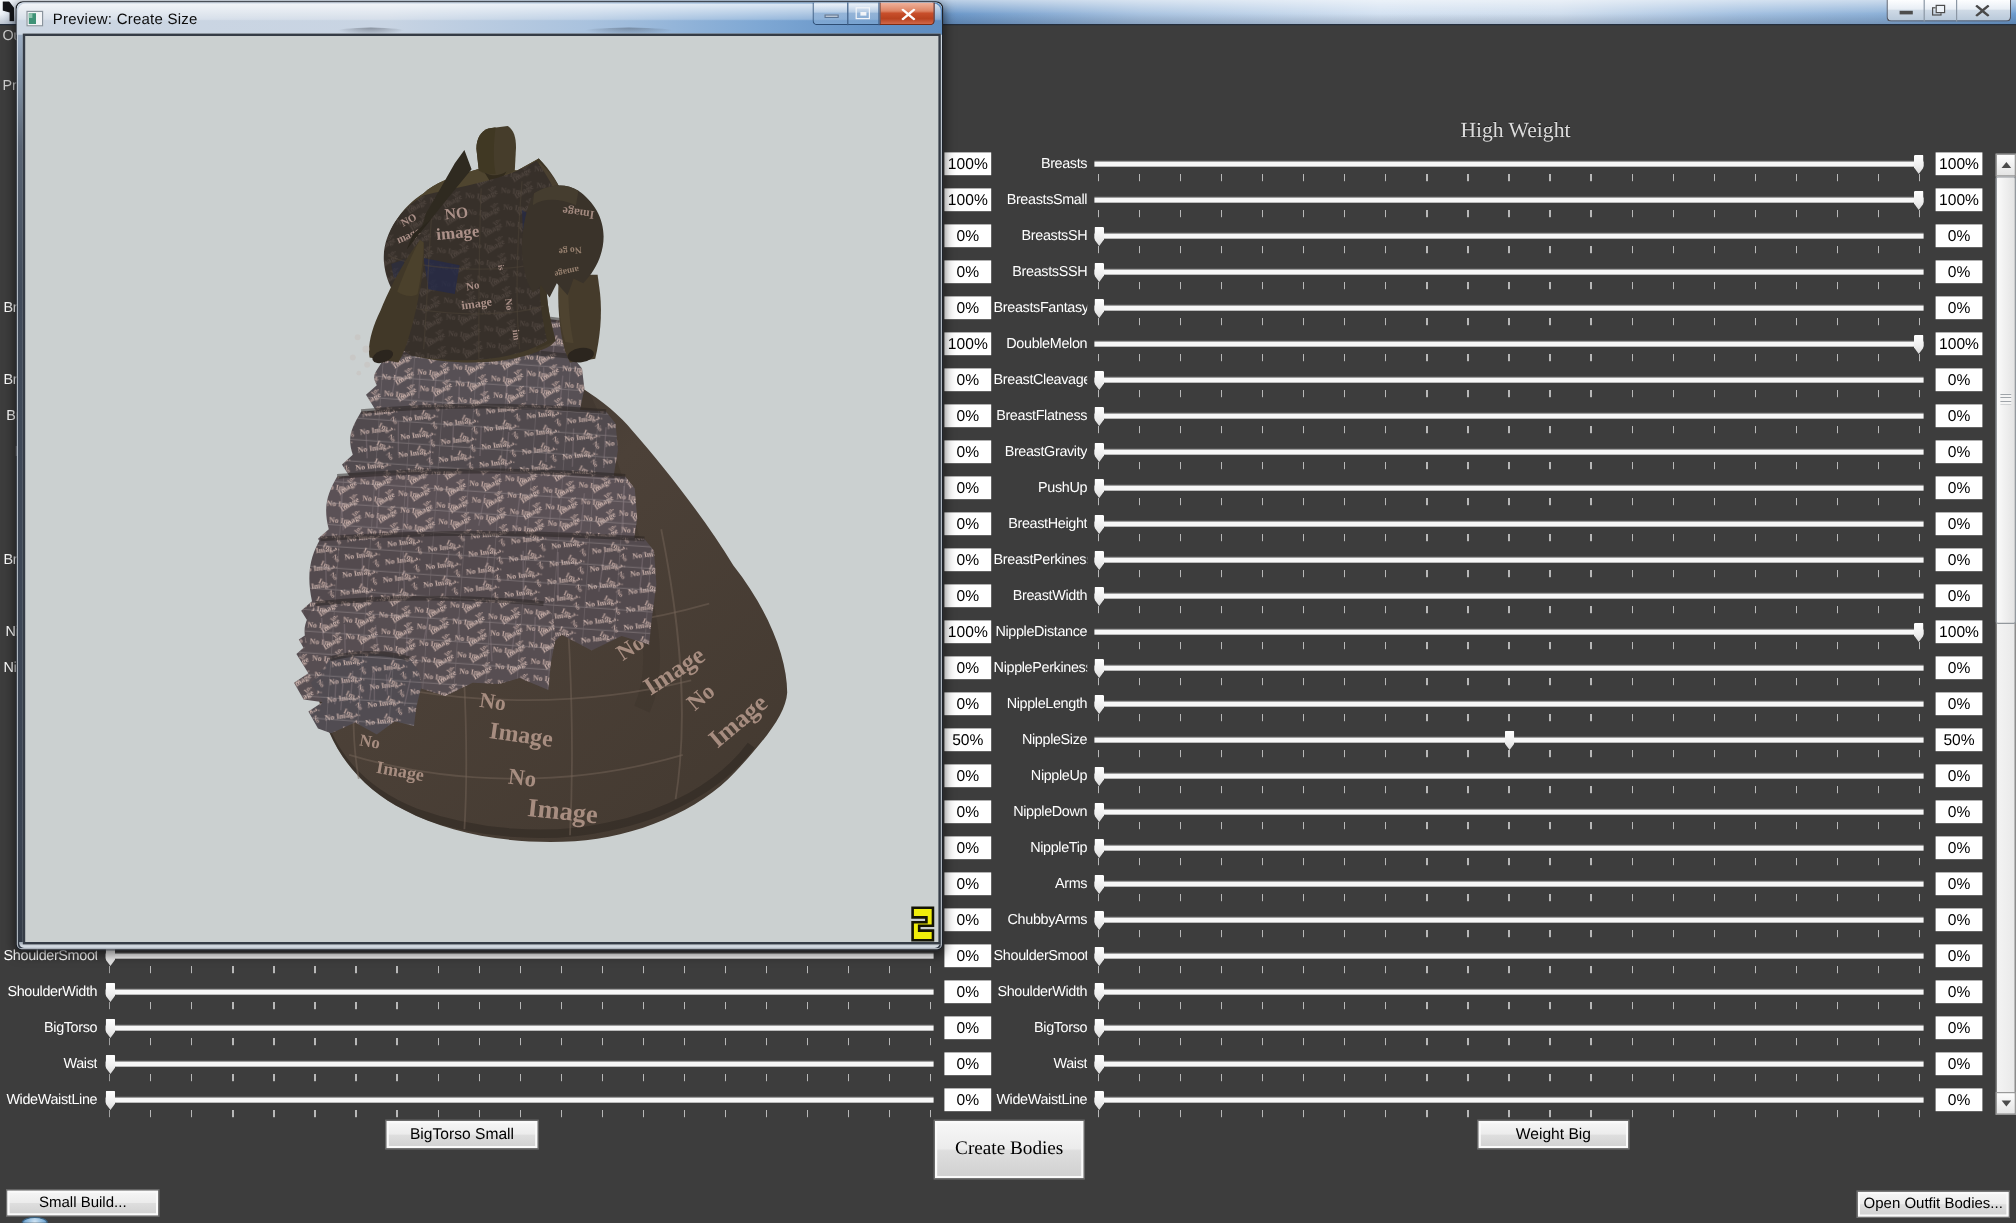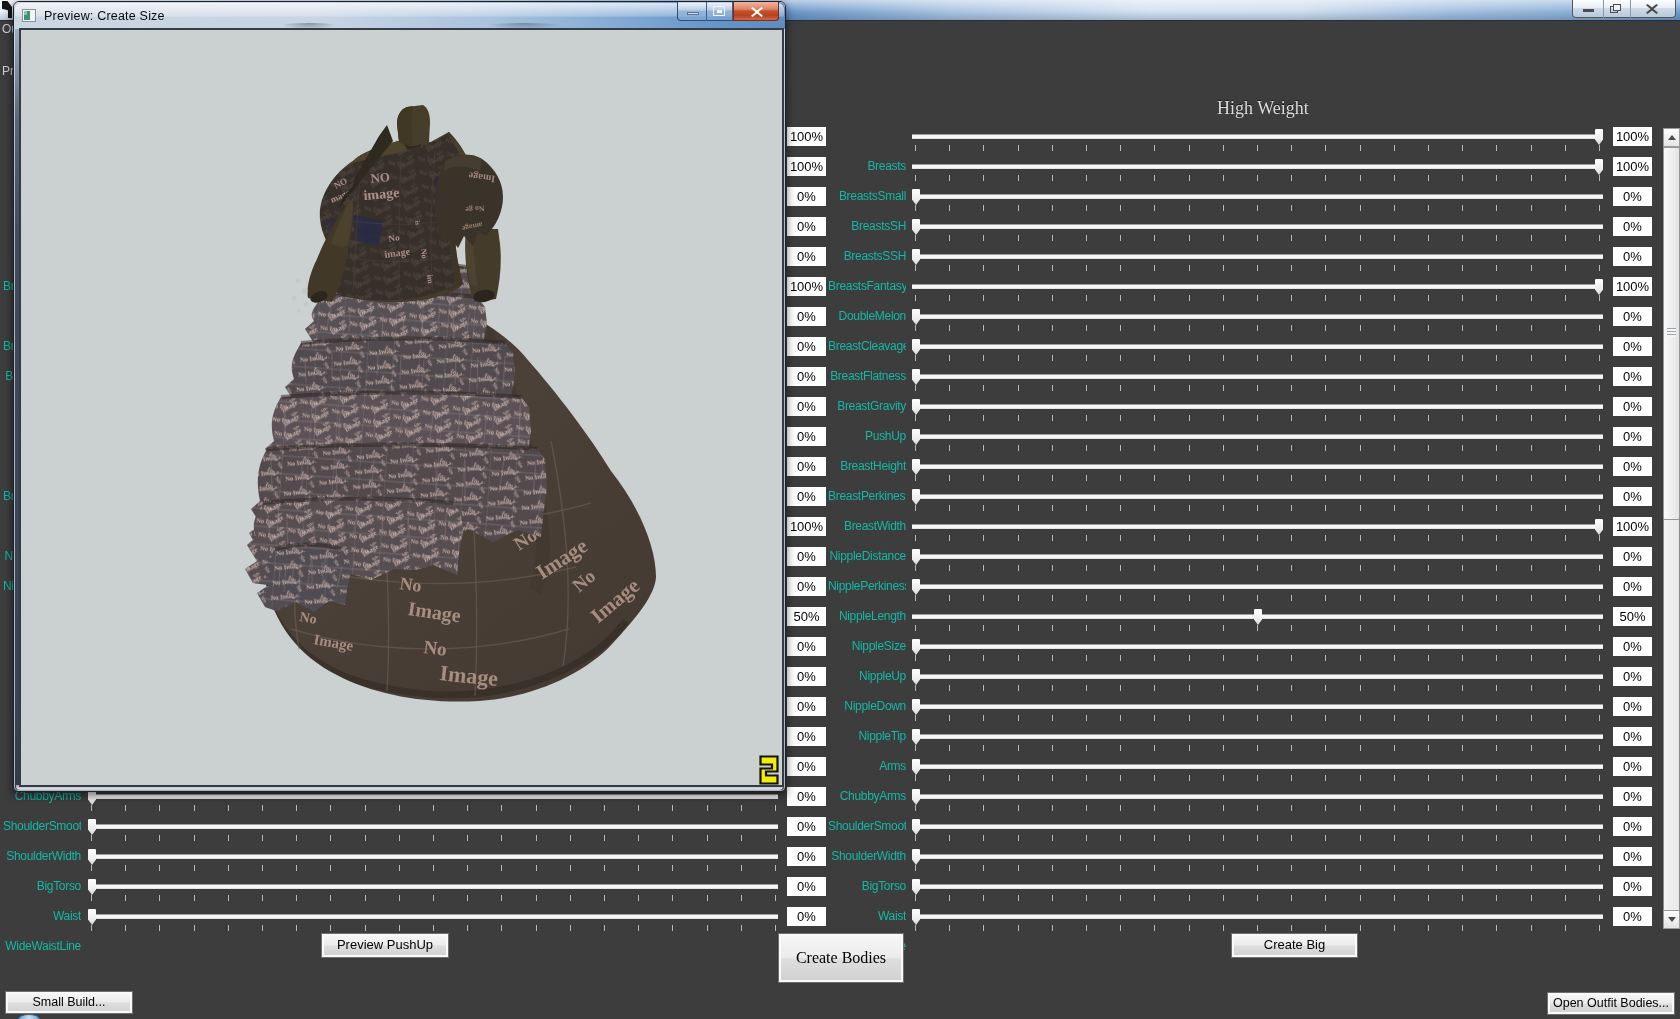--- a/index.html
+++ b/index.html
@@ -1,17 +1,17 @@
 <!DOCTYPE html>
 <html><head><meta charset="utf-8"><style>
 * { margin:0; padding:0; box-sizing:border-box; }
 html,body { width:1680px; height:1019px; background:#3d3d3d; overflow:hidden;
   font-family:"Liberation Sans",sans-serif; position:relative; }
-.lb { position:absolute; height:19px; line-height:19px; font-size:12px; letter-spacing:-0.3px; color:#14b8a6;
-  text-align:right; white-space:nowrap; overflow:hidden;margin-top:30px; }
+.lb { position:absolute; height:19px; line-height:19px; font-size:12px; letter-spacing:-0.3px; color:#ffffff;
+  text-align:right; white-space:nowrap; overflow:hidden; }
 .bx { position:absolute; width:39px; height:19px; background:#fff; color:#000;
   font-size:13px; line-height:19px; text-align:center; }
 .tr { position:absolute; height:5px;
   background:linear-gradient(180deg,#9e9e9e 0,#9e9e9e 1px,#f7f7f7 1px,#f7f7f7 4px,#cfcfcf 5px); }
 .tk { position:absolute; height:6px;
   background:repeating-linear-gradient(90deg,#b8b8b8 0 1px,transparent 1px 34.2px); }
 .th { position:absolute; width:8px; height:16px;
   background:linear-gradient(180deg,#ffffff,#ececec 65%,#d8d8d8);
   clip-path:polygon(0 5%,10% 0,90% 0,100% 5%,100% 66%,50% 100%,0 66%); }
 .btn { position:absolute; border:1px solid #6f6f6f;
@@ -326,22 +326,22 @@
  border-left:4px solid transparent;border-right:4px solid transparent;border-bottom:5px solid #4a4a4a;"></div>
 <div style="position:absolute;left:1663px;top:147px;width:17px;height:373px;
  background:linear-gradient(90deg,#fbfbfb,#e3e3e3);border:1px solid #93989d;border-radius:2px;"></div>
 <div style="position:absolute;left:1667px;top:328px;width:9px;height:9px;
  background:repeating-linear-gradient(180deg,#9fa4a9 0 1px,#f5f5f5 1px 3px);"></div>
 <div style="position:absolute;left:1663px;top:910px;width:17px;height:19px;
  background:linear-gradient(180deg,#fdfdfd,#e4e4e4);border:1px solid #9a9a9a;"></div>
 <div style="position:absolute;left:1668px;top:917px;width:0;height:0;
  border-left:4px solid transparent;border-right:4px solid transparent;border-top:5px solid #4a4a4a;"></div>
 
-<div class="btn" style="left:321px;top:933px;width:128px;height:25px;font-size:13px;line-height:22px;">Preview PushUp</div>
-<div class="btn" style="left:1231px;top:933px;width:127px;height:25px;font-size:13px;line-height:22px;">Create Big</div>
+<div class="btn" style="left:321px;top:933px;width:128px;height:25px;font-size:13px;line-height:22px;">BigTorso Small</div>
+<div class="btn" style="left:1231px;top:933px;width:127px;height:25px;font-size:13px;line-height:22px;">Weight Big</div>
 <div class="btn" style="left:778px;top:933px;width:126px;height:50px;font-family:'Liberation Serif',serif;font-size:16px;line-height:47px;">Create Bodies</div>
 <div class="btn" style="left:5px;top:991px;width:128px;height:23px;font-size:12.5px;line-height:20px;">Small Build...</div>
 <div class="btn" style="left:1547px;top:992px;width:128px;height:23px;font-size:12.5px;line-height:20px;">Open Outfit Bodies...</div>
 <div style="position:absolute;left:18px;top:1014px;width:22px;height:10px;border-radius:50%;
  background:radial-gradient(circle at 50% 40%,#cfe3f2,#7fb0d8 70%,#4a7fae);border:1px solid #39607f;"></div>
 
 <div style="position:absolute;left:13px;top:1px;width:773px;height:791px;
  border:1px solid #1e2228;border-radius:6px 6px 5px 5px;
  background:linear-gradient(180deg,#dfe6ee 0px,#ccd5e0 18px,#9cadc2 27px,#8495a8 60px,#5a6575 120px,#414b5a 240px,#3a4352 700px,#333b47 780px,#2f3641 791px);
  box-shadow:0 3px 10px rgba(0,0,0,0.6);">

